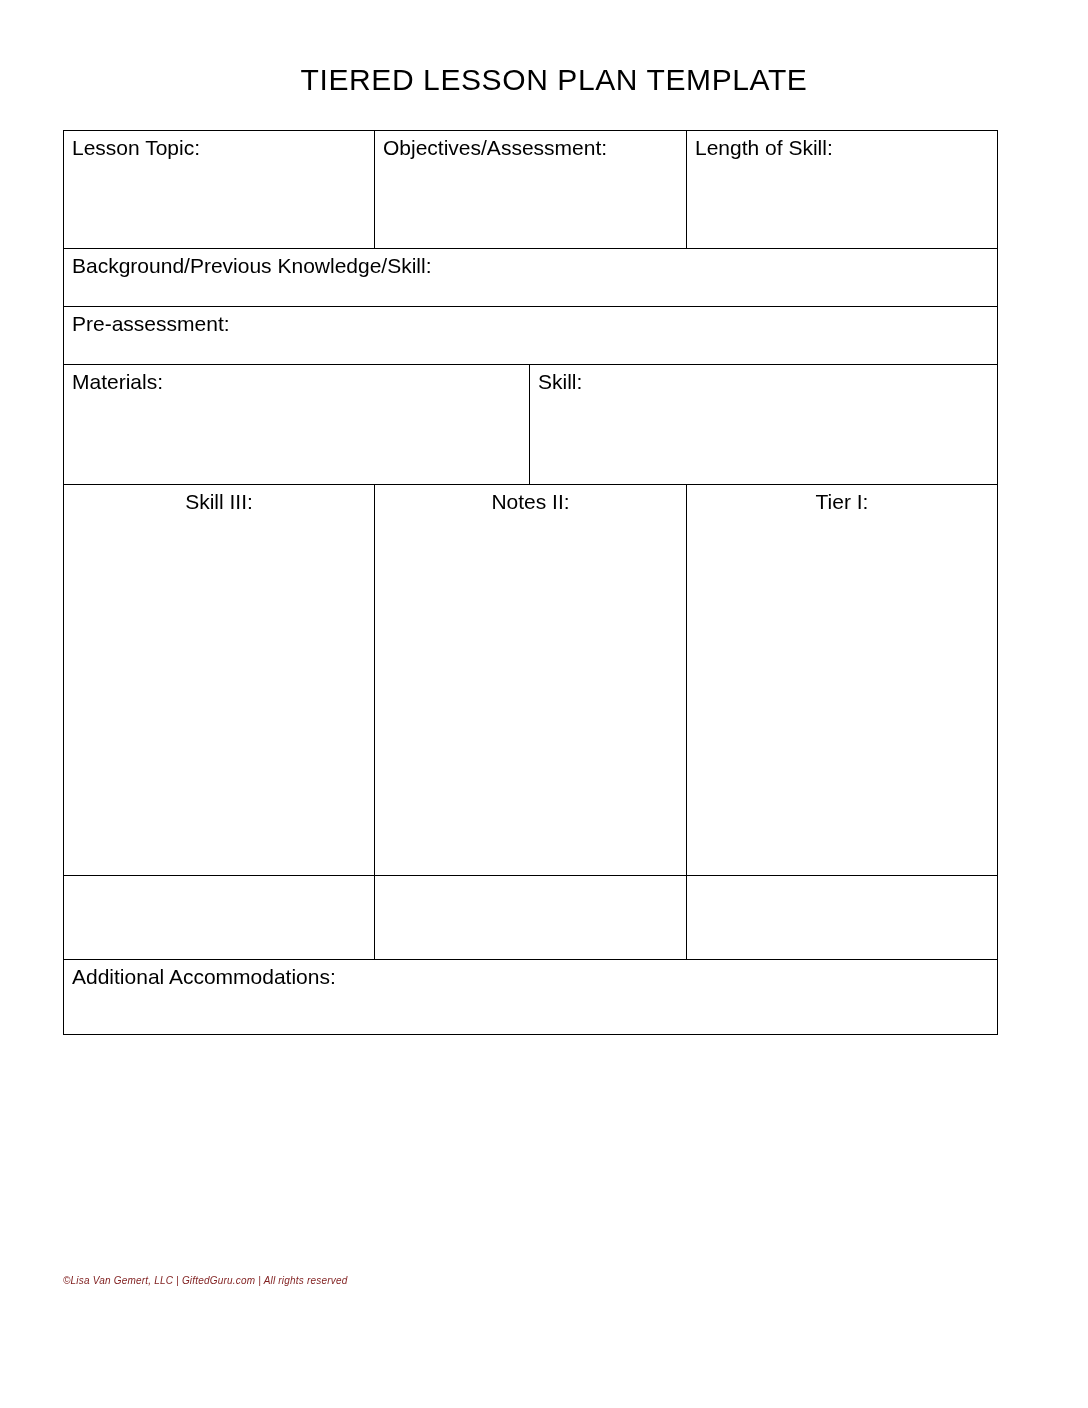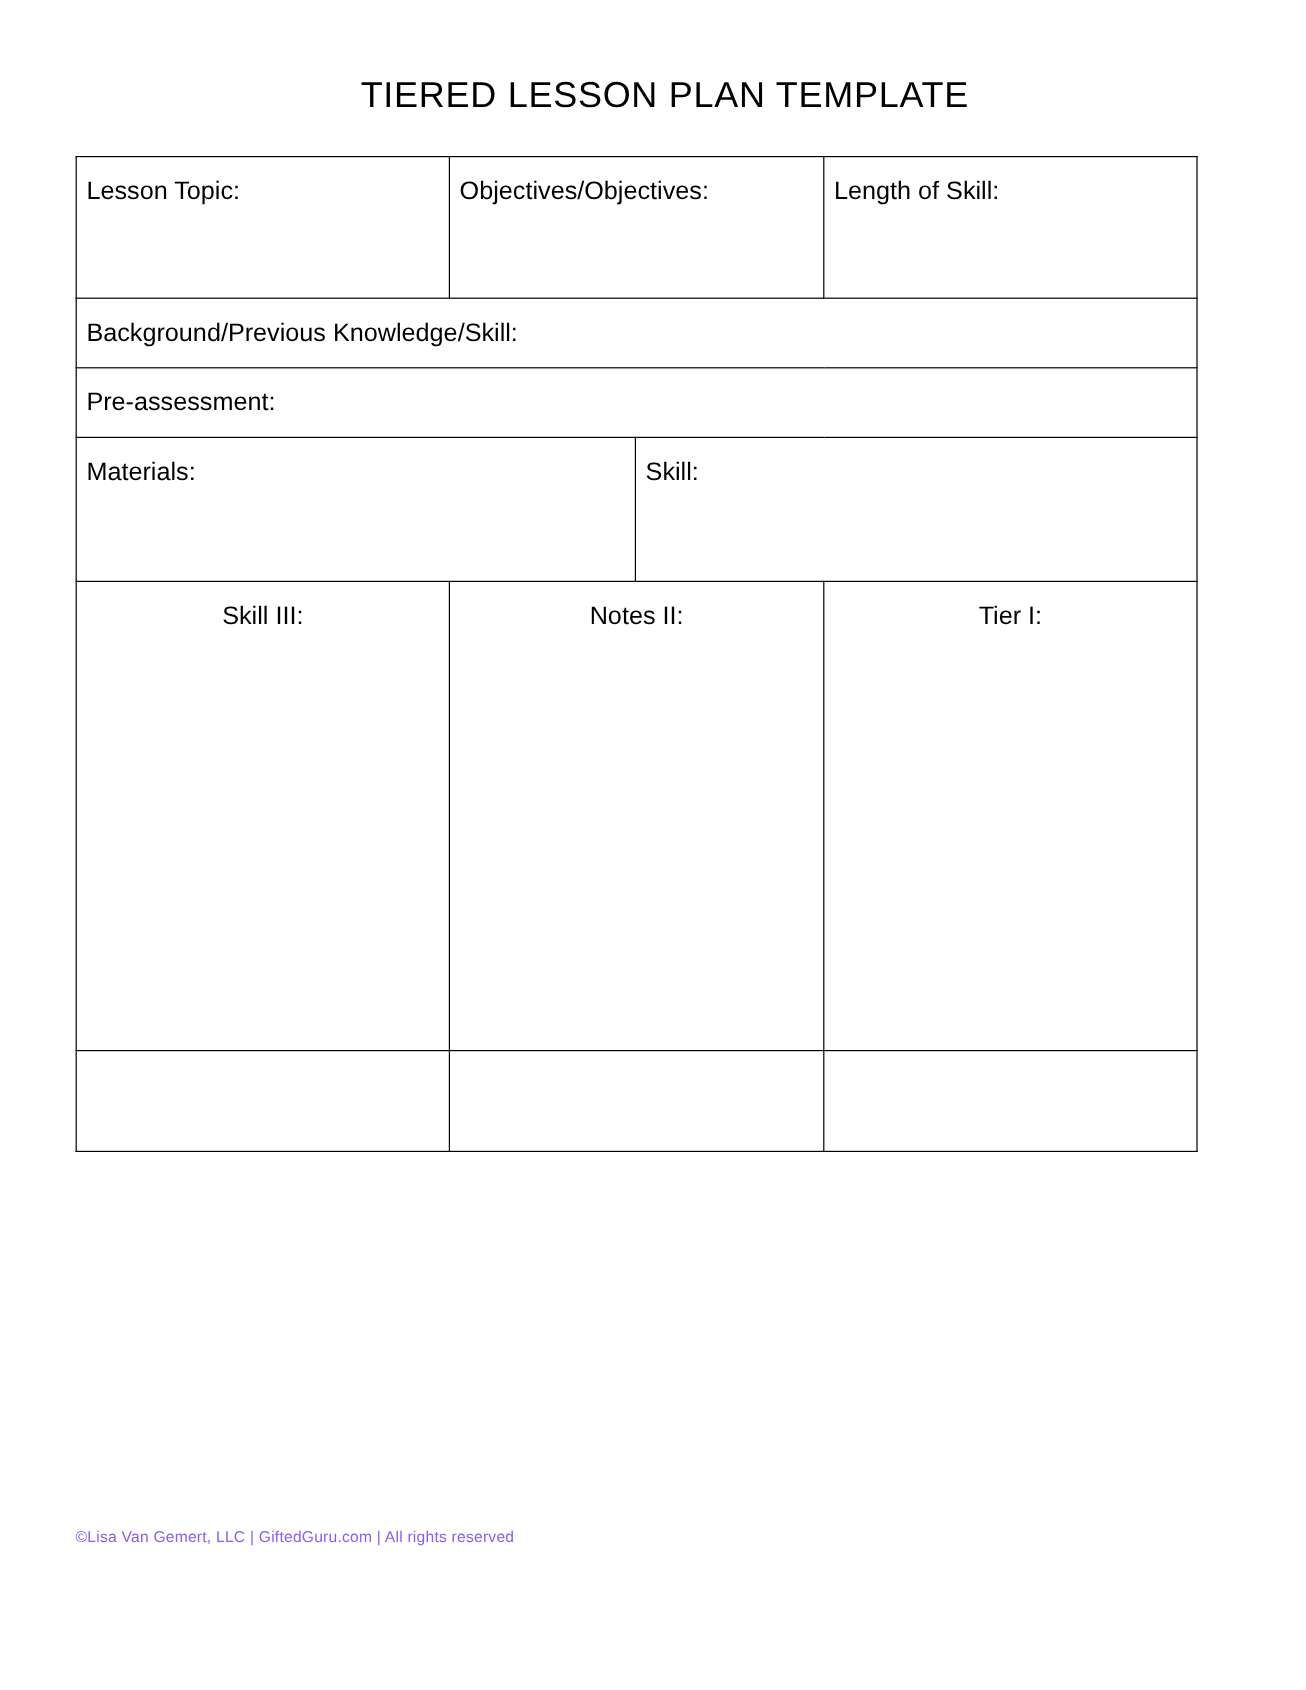--- a/index.html
+++ b/index.html
@@ -44,21 +44,21 @@
     left: 63px;
     top: 130px;
     width: 934px;          
     border-collapse: collapse;
     table-layout: fixed;
     background: #ffffff;
   }
   .form-table td {
     border: 1.6px solid #000000;
     vertical-align: top;
-    padding: 16px 8px 0 8px;
+    padding: 4px 8px 0 8px;
     font-size: 21px;
     line-height: 26px;
     font-weight: 400;
   }
   .form-table td.centered {
     text-align: center;
   }
   .cell-label {
     display: block;
     white-space: nowrap;
@@ -71,25 +71,26 @@
   .r-tier   { height: 391px; }   
   .r-assess { height: 60px;  }   
   .r-blank  { height: 84px;  }   
   .r-accom  { height: 75px;  }   
 
   
   .footer-credit {
     position: absolute;
     left: 63px;
     top: 1272px;
-    font-size: 13px;
+    font-size: 10px;
     line-height: 18px;
-    color: #8b5cf6;
+    color: #7f1d1d;
     letter-spacing: 0.2px;
     white-space: nowrap;
+    font-style: italic;
   }
 </style>
 </head>
 <body>
 
 <div class="page">
 
   <div class="doc-title">TIERED LESSON PLAN TEMPLATE</div>
 
   <table class="form-table">
@@ -99,21 +100,21 @@
       <col style="width:157px">
       <col style="width:311px">
     </colgroup>
     <tbody>
 
       <tr class="r-head">
         <td>
           <span class="cell-label">Lesson Topic:</span>
         </td>
         <td colspan="2">
-          <span class="cell-label">Objectives/Objectives:</span>
+          <span class="cell-label">Objectives/Assessment:</span>
         </td>
         <td>
           <span class="cell-label">Length of Skill:</span>
         </td>
       </tr>
 
       <tr class="r-band">
         <td colspan="4">
           <span class="cell-label">Background/Previous Knowledge/Skill:</span>
         </td>
@@ -152,19 +153,24 @@
           <span class="cell-label"></span>
         </td>
         <td colspan="2">
           <span class="cell-label"></span>
         </td>
         <td>
           <span class="cell-label"></span>
         </td>
       </tr>
 
+      <tr class="r-accom">
+        <td colspan="4">
+          <span class="cell-label">Additional Accommodations:</span>
+        </td>
+      </tr>
 
     </tbody>
   </table>
 
   <div class="footer-credit">©Lisa Van Gemert, LLC | GiftedGuru.com | All rights reserved</div>
 
 </div>
 
 </body></html>

